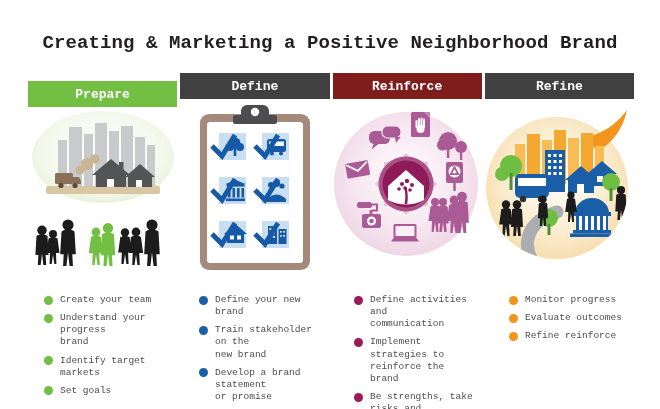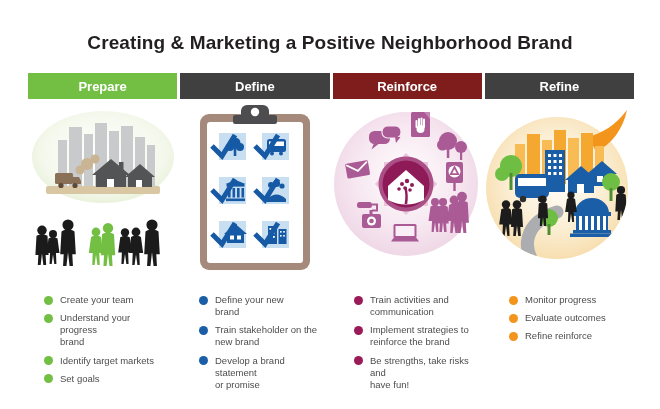--- a/index.html
+++ b/index.html
@@ -1,18 +1,18 @@
 <!DOCTYPE html>
 <html><head>
 <meta charset="utf-8">
 <style>
   html,body { margin:0; padding:0; background:#ffffff; }
   .canvas {
     position:relative; width:660px; height:409px; background:#ffffff;
-    font-family:Liberation Sans, sans-serif; overflow:hidden;
+    font-family:Liberation Mono, monospace; overflow:hidden;
   }
   .title {
     position:absolute; top:32px; left:0; width:100%; margin:0;
     text-align:center; font-size:19px; font-weight:700; color:#231F20;
     letter-spacing:0.1px;
   }
   .bars { position:absolute; top:73px; left:28px; width:606px; display:flex; gap:3px; }
   .bar {
     flex:1; height:26px; display:flex; align-items:center; justify-content:center;
     color:#ffffff; font-size:13px; font-weight:700;
@@ -32,21 +32,21 @@
   }
 </style>
 </head>
 <body>
 
 <div class="canvas">
 
   <h1 class="title">Creating &amp; Marketing a Positive Neighborhood Brand</h1>
 
   <div class="bars">
-    <div class="bar" style="background-color: rgb(114, 191, 68);">Prepare</div>
+    <div class="bar" style="background-color: rgb(114, 191, 68); margin-top: 8px;">Prepare</div>
     <div class="bar" style="background-color: #404040;">Define</div>
     <div class="bar" style="background-color: #7f1d1d;">Reinforce</div>
     <div class="bar" style="background-color: #404040;">Refine</div>
   </div>
 
   <div class="art">
 
     <div class="art-cell">
       <svg width="149" height="174" viewBox="0 0 149 174">
         <defs>
@@ -398,21 +398,21 @@
       <li>
         <span class="dot" style="background-color: rgb(27, 94, 168);"></span>
         <span class="btext">Develop a brand statement
 or promise</span>
       </li>
     </ul>
 
     <ul class="col-list">
       <li>
         <span class="dot" style="background-color: rgb(154, 27, 87);"></span>
-        <span class="btext">Train activities and
+        <span class="btext">Define activities and
 communication</span>
       </li>
       <li>
         <span class="dot" style="background-color: rgb(154, 27, 87);"></span>
         <span class="btext">Implement strategies to
 reinforce the brand</span>
       </li>
       <li>
         <span class="dot" style="background-color: rgb(154, 27, 87);"></span>
         <span class="btext">Be strengths, take risks and

